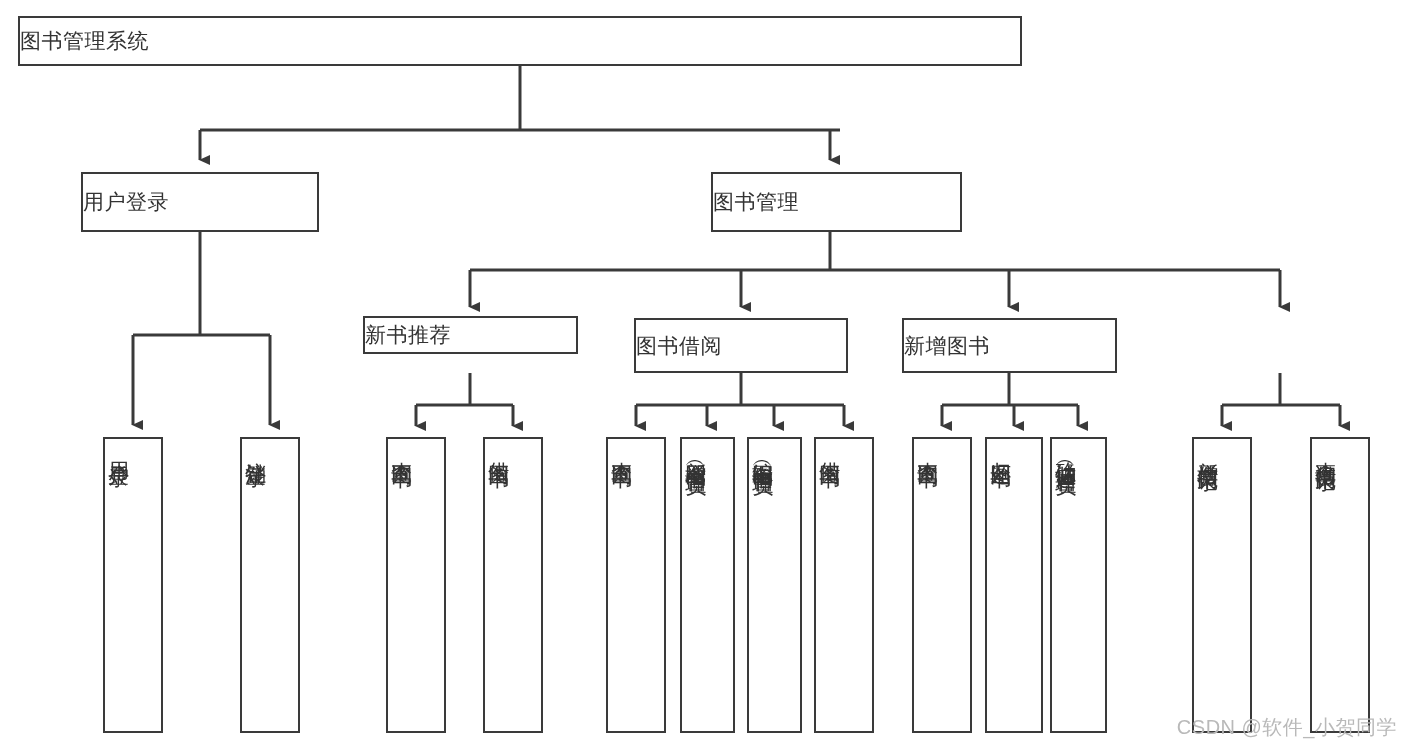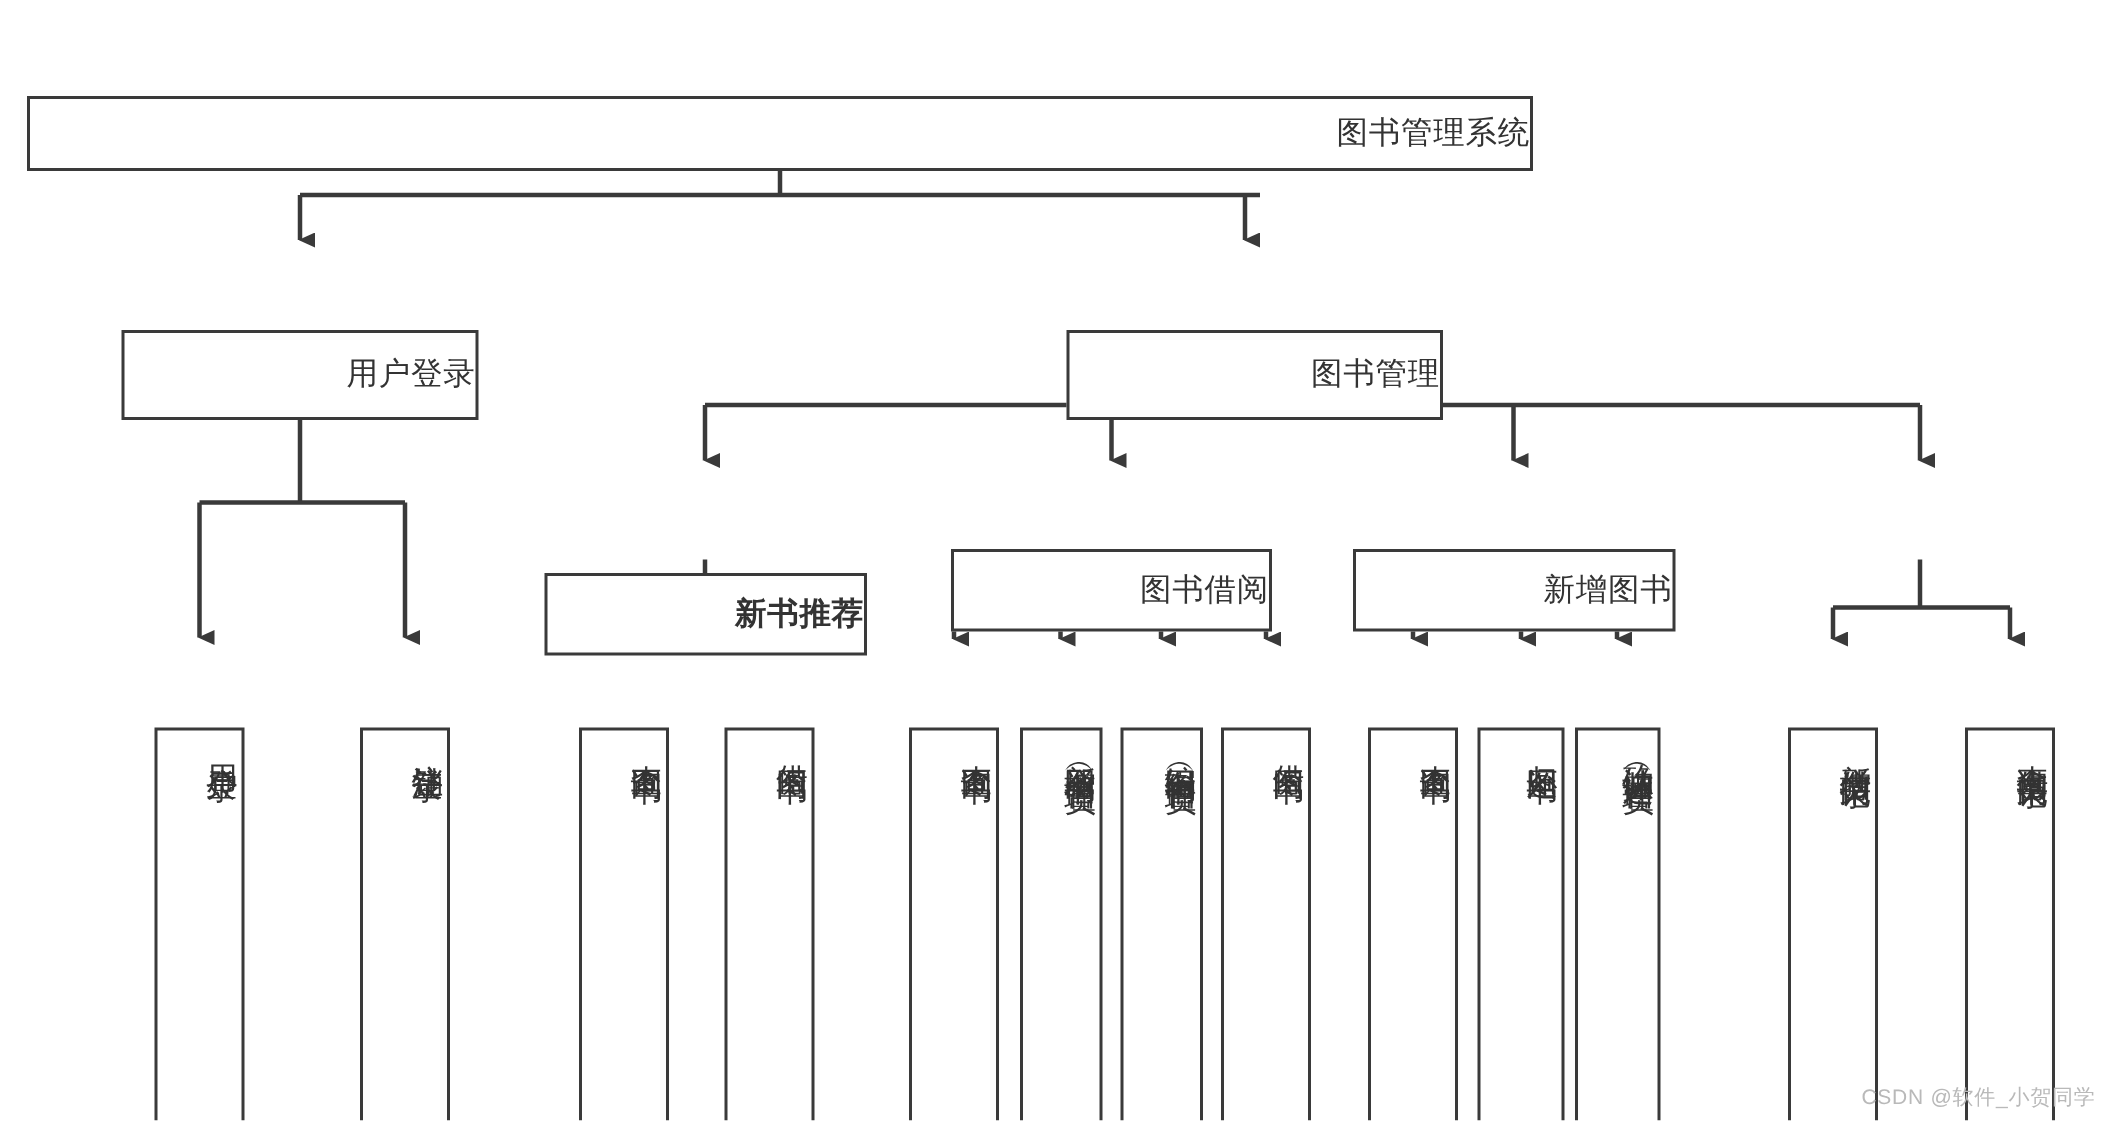--- a/index.html
+++ b/index.html
@@ -25,23 +25,22 @@
     height: 747px;
     pointer-events: none;
   }
   .node {
     position: absolute;
     box-sizing: border-box;
     background: #ffffff;
     border: 2.5px solid #3a3a3a;
     display: flex;
     align-items: center;
-    justify-content: flex-end;
+    justify-content: flex-start;
     color: #333333;
-    margin-top: 48px;
   }
   .node-label {
     display: block;
     color: #333333;
     letter-spacing: 0.5px;
   }
   
   .node.h .node-label {
     font-size: 21px;
     line-height: 1.2;
@@ -60,21 +59,21 @@
     text-orientation: upright;
     font-size: 21px;
     line-height: 1.32;
     letter-spacing: 2px;
     white-space: nowrap;
   }
   #watermark {
     position: absolute;
     right: 8px;
     bottom: 6px;
-    font-size: 14px;
+    font-size: 20px;
     color: #b9b9b9;
     white-space: nowrap;
     letter-spacing: 0.5px;
   }
 </style>
 </head>
 <body>
 
 <div id="diagram-root">
 
@@ -132,21 +131,21 @@
     <span class="node-label">图书管理系统</span>
   </div>
 
   <div class="node h" style="left:81px; top:172px; width:238px; height:60px;">
     <span class="node-label">用户登录</span>
   </div>
   <div class="node h" style="left:711px; top:172px; width:251px; height:60px;">
     <span class="node-label">图书管理</span>
   </div>
 
-  <div class="node h" style="left:363px; top:334px; width:215px; height:55px;font-weight:bold;">
+  <div class="node h" style="left:363px; top:316px; width:215px; height:38px;">
     <span class="node-label">新书推荐</span>
   </div>
   <div class="node h" style="left:634px; top:318px; width:214px; height:55px;">
     <span class="node-label">图书借阅</span>
   </div>
   <div class="node h" style="left:902px; top:318px; width:215px; height:55px;">
     <span class="node-label">新增图书</span>
   </div>
 
   <div class="node v" style="left:103px; top:437px; width:60px; height:296px;">

